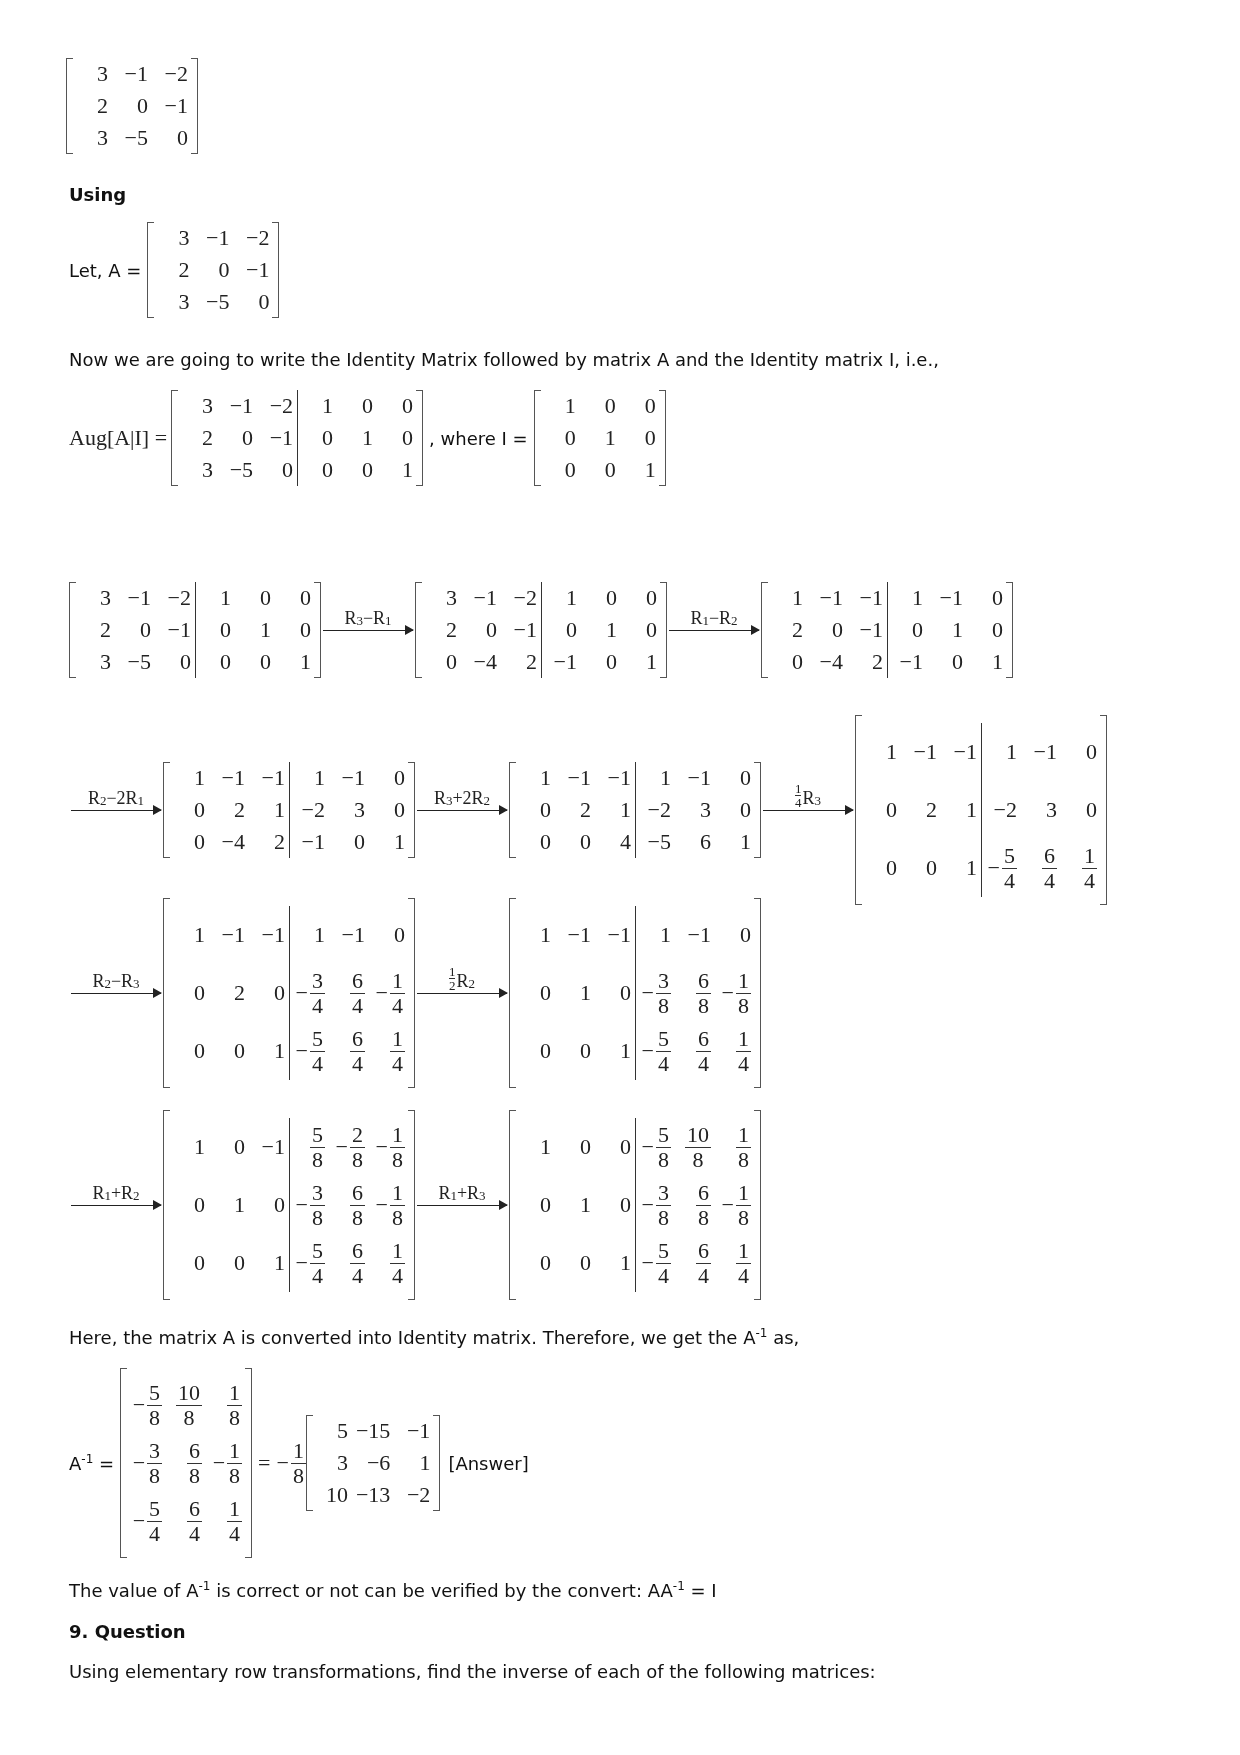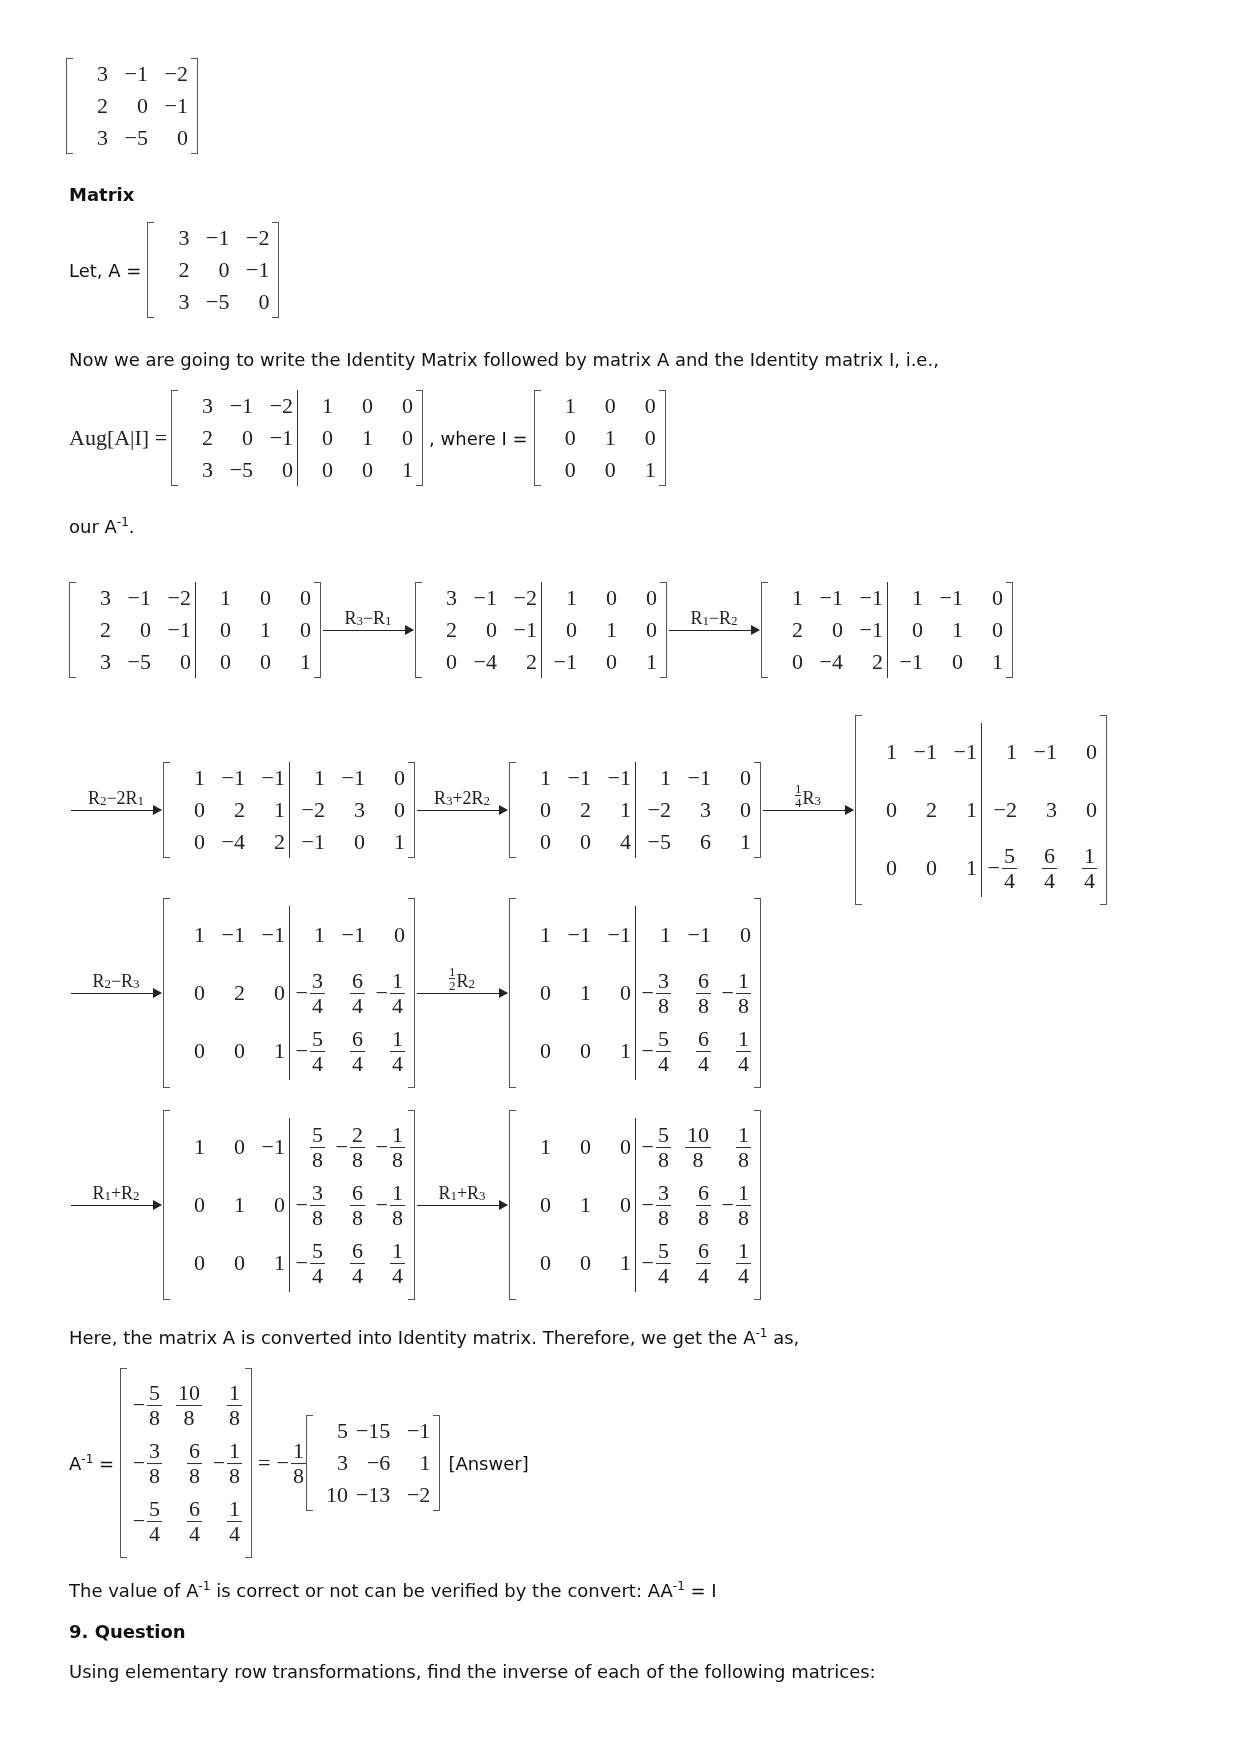--- a/index.html
+++ b/index.html
@@ -62,21 +62,21 @@
         <span class="cell">
           <span class="val" style="display: inline-flex; align-items: center;">−5</span>
         </span>
         <span class="cell">
           <span class="val" style="display: inline-flex; align-items: center;">0</span>
         </span>
       </span>
     </span>
   </div>
 
-<div class="p bold" style="top:182px;">Matrix</div>
+<div class="p bold" style="top:182px;">Using</div>
 
 <div class="eq" style="left:69px; top:222px;">
   <span class="lbl" style="margin-right:6px;">Let, A =</span>
   <span><span class="mat">
         <span class="grid" style="grid-template-columns: repeat(3, auto);">
           <span class="cell">
             <span class="val" style="display: inline-flex; align-items: center;">3</span>
           </span>
           <span class="cell">
             <span class="val" style="display: inline-flex; align-items: center;">−1</span>
@@ -196,21 +196,20 @@
             <span class="val" style="display: inline-flex; align-items: center;">0</span>
           </span>
           <span class="cell">
             <span class="val" style="display: inline-flex; align-items: center;">1</span>
           </span>
         </span>
       </span></span>
 </div>
 
 <div class="p" style="top:514px;">
-  <div><span>our A</span><sup>-1</sup><span>.</span></div>
 </div>
 
 <div class="eq" style="left:69px; top:582px;">
     <span class="mat">
       <span class="grid" style="grid-template-columns: repeat(6, auto);">
         <span class="cell">
           <span class="val" style="display: inline-flex; align-items: center;">3</span>
         </span>
         <span class="cell">
           <span class="val" style="display: inline-flex; align-items: center;">−1</span>

